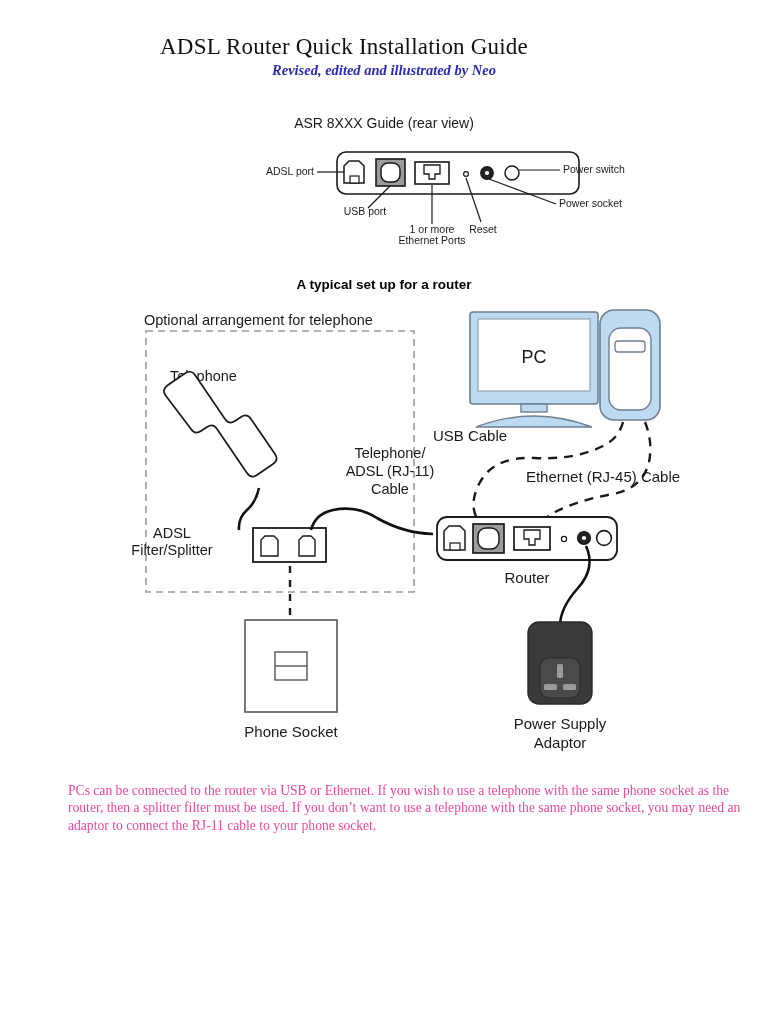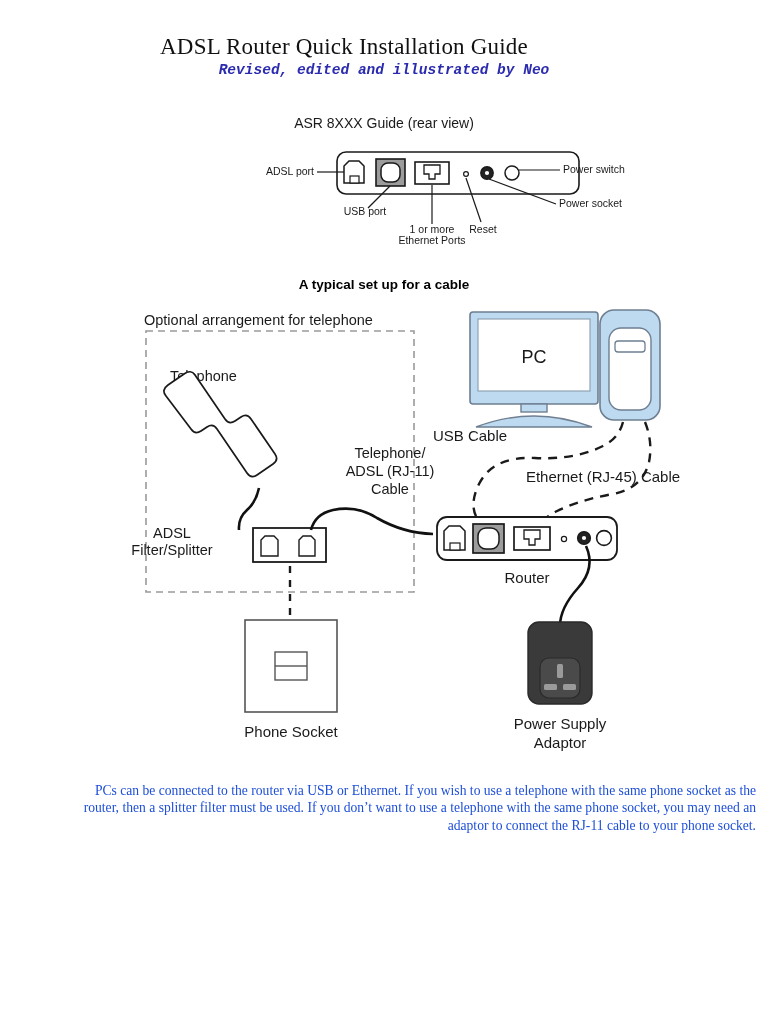--- a/index.html
+++ b/index.html
@@ -27,21 +27,21 @@
     font-size: 23px;
     letter-spacing: 0.2px;
     color: #111111;
   }
   .doc-subtitle {
     position: absolute;
     top: 62px;
     left: 0;
     width: 768px;
     text-align: center;
-    font-family: Liberation Mono, monospace;
+    font-family: Liberation Serif, serif;
     font-size: 14.5px;
     font-weight: bold;
     font-style: italic;
     color: #2b2bb0;
   }
 
   .fig1-caption {
     position: absolute;
     top: 115px;
     left: 0;
@@ -77,22 +77,22 @@
 
   
   .body-para {
     position: absolute;
     top: 768px;
     left: 68px;
     width: 688px;
     font-family: "Liberation Serif", serif;
     font-size: 13.6px;
     line-height: 17.5px;
-    color: #1d4ed8;
-    text-align: right;
+    color: #ec4899;
+    text-align: left;
   }
 </style>
 </head>
 <body>
 
 <div class="doc-title">ADSL Router Quick Installation Guide</div>
 
 <div class="doc-subtitle">Revised, edited and illustrated by Neo</div>
 
 <div class="fig1-caption">ASR 8XXX Guide (rear view)</div>
@@ -139,21 +139,21 @@
   <text x="432" y="99" text-anchor="middle" font-size="10.5">1 or more</text>
   <text x="432" y="110" text-anchor="middle" font-size="10.5">Ethernet Ports</text>
 
   <text x="483" y="99" text-anchor="middle" font-size="10.5">Reset</text>
 
   <text x="563" y="39" font-size="10.5">Power switch</text>
 
   <text x="559" y="73" font-size="10.5">Power socket</text>
 </svg>
 
-<div class="fig2-caption">A typical set up for a cable</div>
+<div class="fig2-caption">A typical set up for a router</div>
 
 <svg id="setup-svg" class="svg-layer" width="768" height="460" viewBox="0 0 768 460">
 
   <rect x="146" y="31" width="268" height="261" fill="none" stroke="#9a9a9a" stroke-width="1.6" stroke-dasharray="7,5"></rect>
 
   <text x="144" y="25" font-size="14.5">Optional arrangement for telephone</text>
 
   <text x="170" y="81" font-size="14.5">Telephone</text>
 
   <g>

